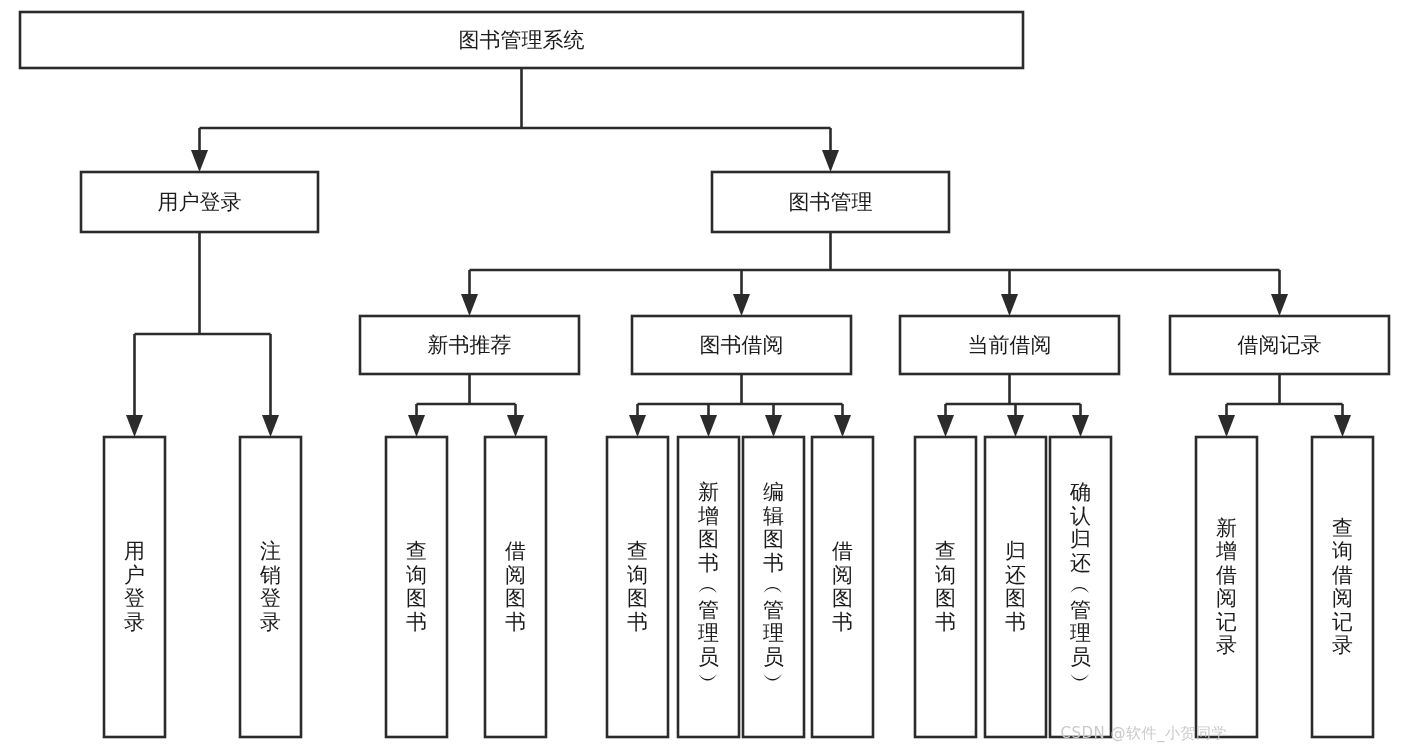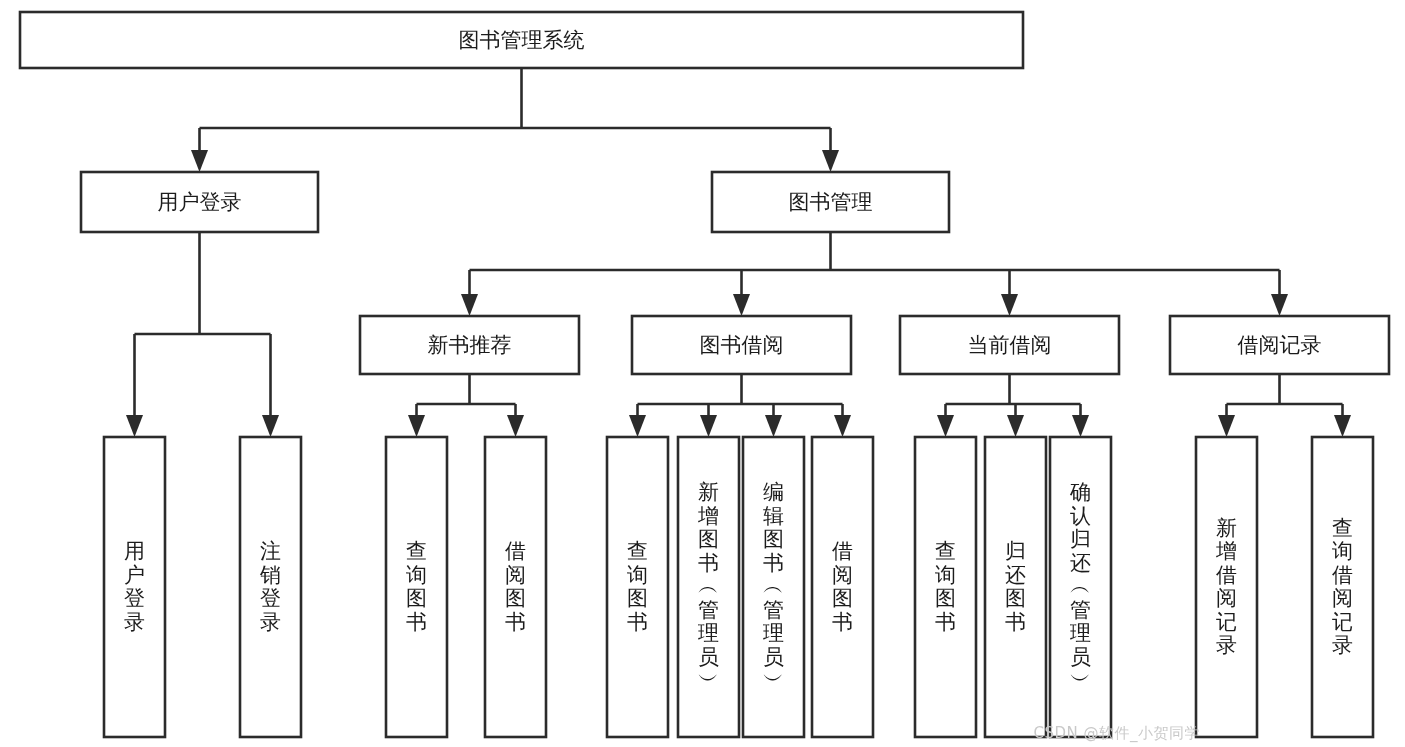--- a/index.html
+++ b/index.html
@@ -11,20 +11,21 @@
     width: 1405px;
     height: 747px;
     font-family: "DejaVu Sans", "Liberation Sans", sans-serif;
     overflow: hidden;
     position: relative;
   }
   #diagram-root {
     position: relative;
     width: 1208px;
     height: 747px;
+    padding-left: 27px;
   }
   svg.diagram-canvas {
     position: absolute;
     top: 0;
     left: 0;
     width: 1405px;
     height: 747px;
     display: block;
   }
   .node-box {

